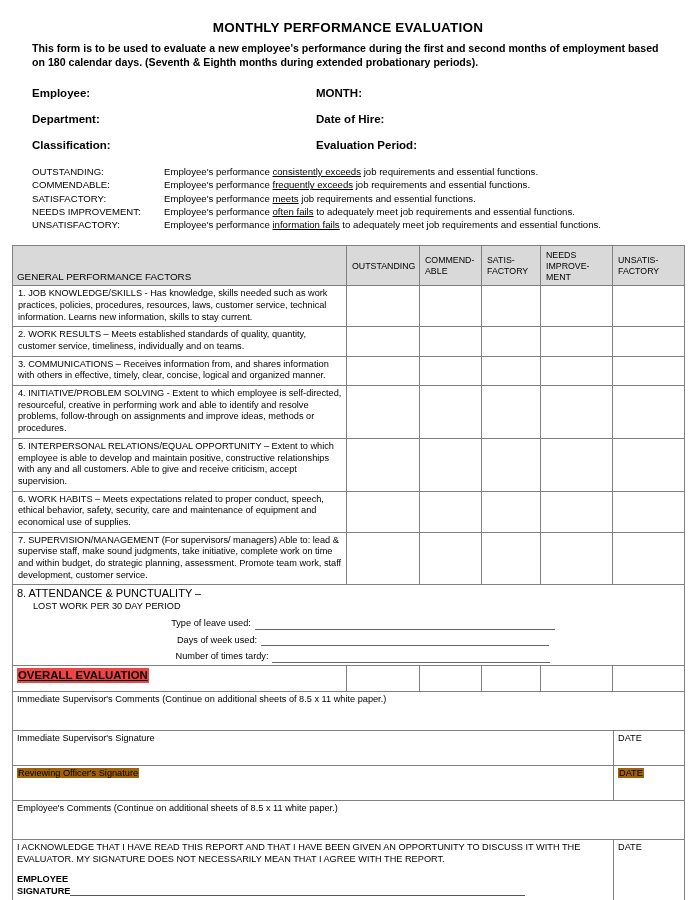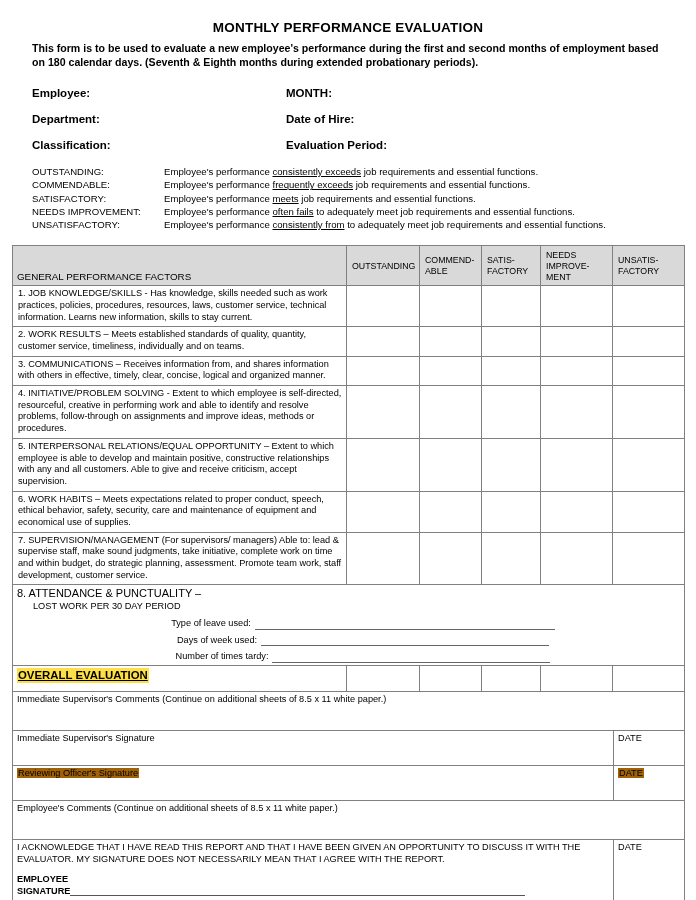--- a/index.html
+++ b/index.html
@@ -41,21 +41,21 @@
   
   .fields {
     margin: 18px 0 0 0;
     padding: 0 32px;
   }
   .field-row {
     display: flex;
     margin-bottom: 14px;
   }
   .field-left {
-    width: 254px;
+    width: 284px;
     font-size: 11.5px;
     font-weight: bold;
   }
   .field-right {
     font-size: 11.5px;
     font-weight: bold;
   }
 
   
   .defs {
@@ -146,21 +146,21 @@
   .att-fill.f3 .rule { max-width: 278px; }
 
   
   .overall-cell {
     padding: 4px 4px 4px 5px;
     height: 21px;
     vertical-align: middle;
   }
   .overall-label {
     display: inline-block;
-    background: #fde047;
+    background: #ef4444;
     font-size: 11.4px;
     font-weight: bold;
     text-decoration: underline;
     padding: 0 1px;
   }
 
   .comments-cell {
     height: 34px;
     padding: 3px 4px 2px 5px;
     font-size: 9.2px;
@@ -233,21 +233,21 @@
     <div class="def-row">
       <div class="def-term">SATISFACTORY:</div>
       <div class="def-desc"><span>Employee's performance </span><u>meets</u><span> job requirements and essential functions.</span></div>
     </div>
     <div class="def-row">
       <div class="def-term">NEEDS IMPROVEMENT:</div>
       <div class="def-desc"><span>Employee's performance </span><u>often fails</u><span> to adequately meet job requirements and essential functions.</span></div>
     </div>
     <div class="def-row">
       <div class="def-term">UNSATISFACTORY:</div>
-      <div class="def-desc"><span>Employee's performance </span><u>consistently from</u><span> to adequately meet job requirements and essential functions.</span></div>
+      <div class="def-desc"><span>Employee's performance </span><u>information fails</u><span> to adequately meet job requirements and essential functions.</span></div>
     </div>
   </div>
 
   <table class="eval-table">
     <colgroup>
       <col class="c-factor">
       <col class="c-rate1">
       <col class="c-rate2">
       <col class="c-rate3">
       <col class="c-rate4">

